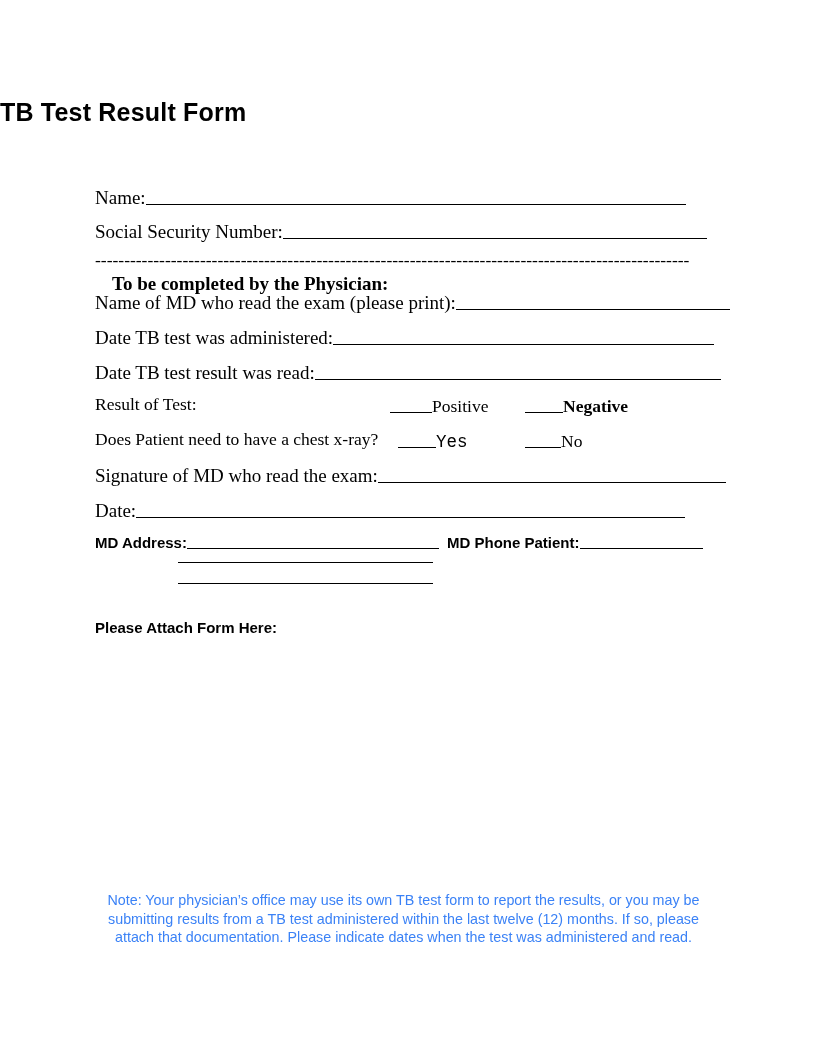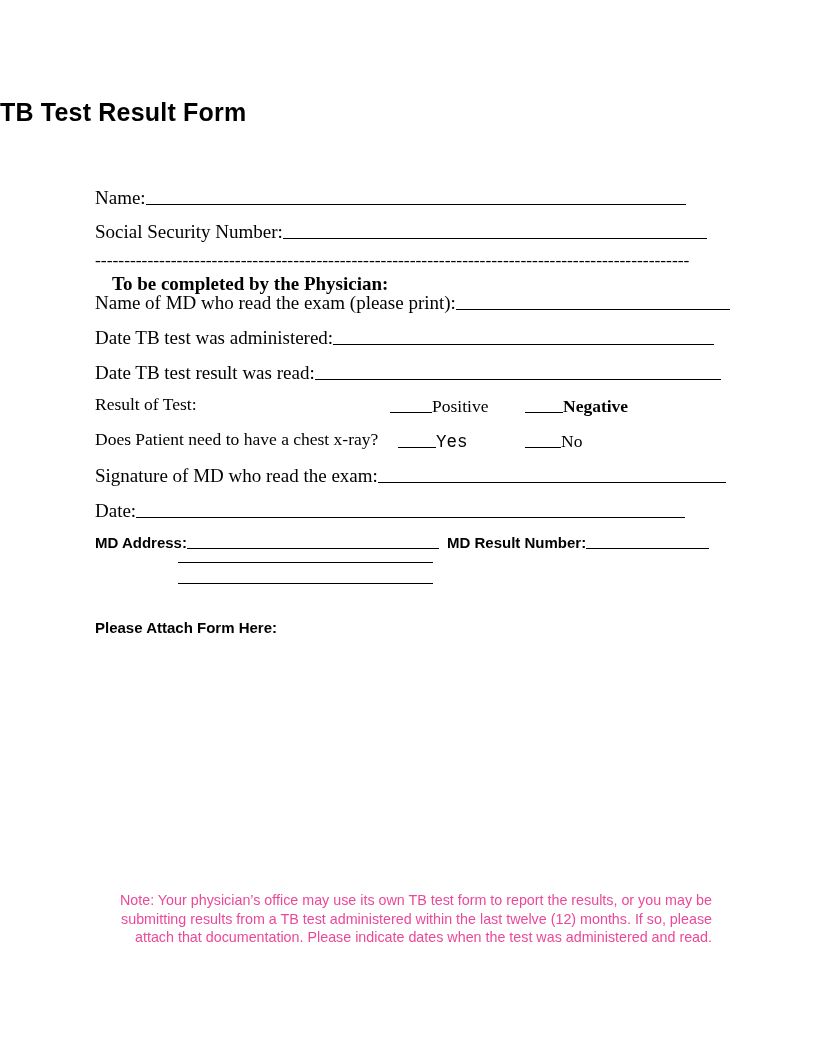--- a/index.html
+++ b/index.html
@@ -103,22 +103,22 @@
 
   
   .note {
     position: absolute;
     left: 95px;
     top: 891px;
     width: 617px;
     font-family: "Liberation Sans", "DejaVu Sans", sans-serif;
     font-size: 14.3px;
     line-height: 18.6px;
-    text-align: right;
-    color: #ec4899;
+    text-align: center;
+    color: #3b82f6;
   }
 </style>
 </head>
 <body>
 
 <div class="page">
 
   <div class="doc-title">TB Test Result Form</div>
 
   <div class="row serif" style="top:187px;">
@@ -170,21 +170,21 @@
   </div>
 
   <div class="row serif" style="top:500px;">
     <span class="lbl">Date:</span><span class="blank" style="width:549px;"></span>
   </div>
 
   <div class="row sans" style="top:534px;">
     <span class="lbl">MD Address:</span><span class="blank thin" style="width:252px;"></span>
   </div>
   <div class="row sans" style="left:447px; top:534px;">
-    <span class="lbl">MD Result Number:</span><span class="blank thin" style="width:123px;"></span>
+    <span class="lbl">MD Phone Patient:</span><span class="blank thin" style="width:123px;"></span>
   </div>
 
   <div class="addr-line" style="top:562px;"></div>
   <div class="addr-line" style="top:583px;"></div>
 
   <div class="attach">Please Attach Form Here:</div>
 
   <div class="note">Note: Your physician’s office may use its own TB test form to report the results, or you may be submitting results from a TB test administered within the last twelve (12) months. If so, please attach that documentation. Please indicate dates when the test was administered and read.</div>
 
 </div>

